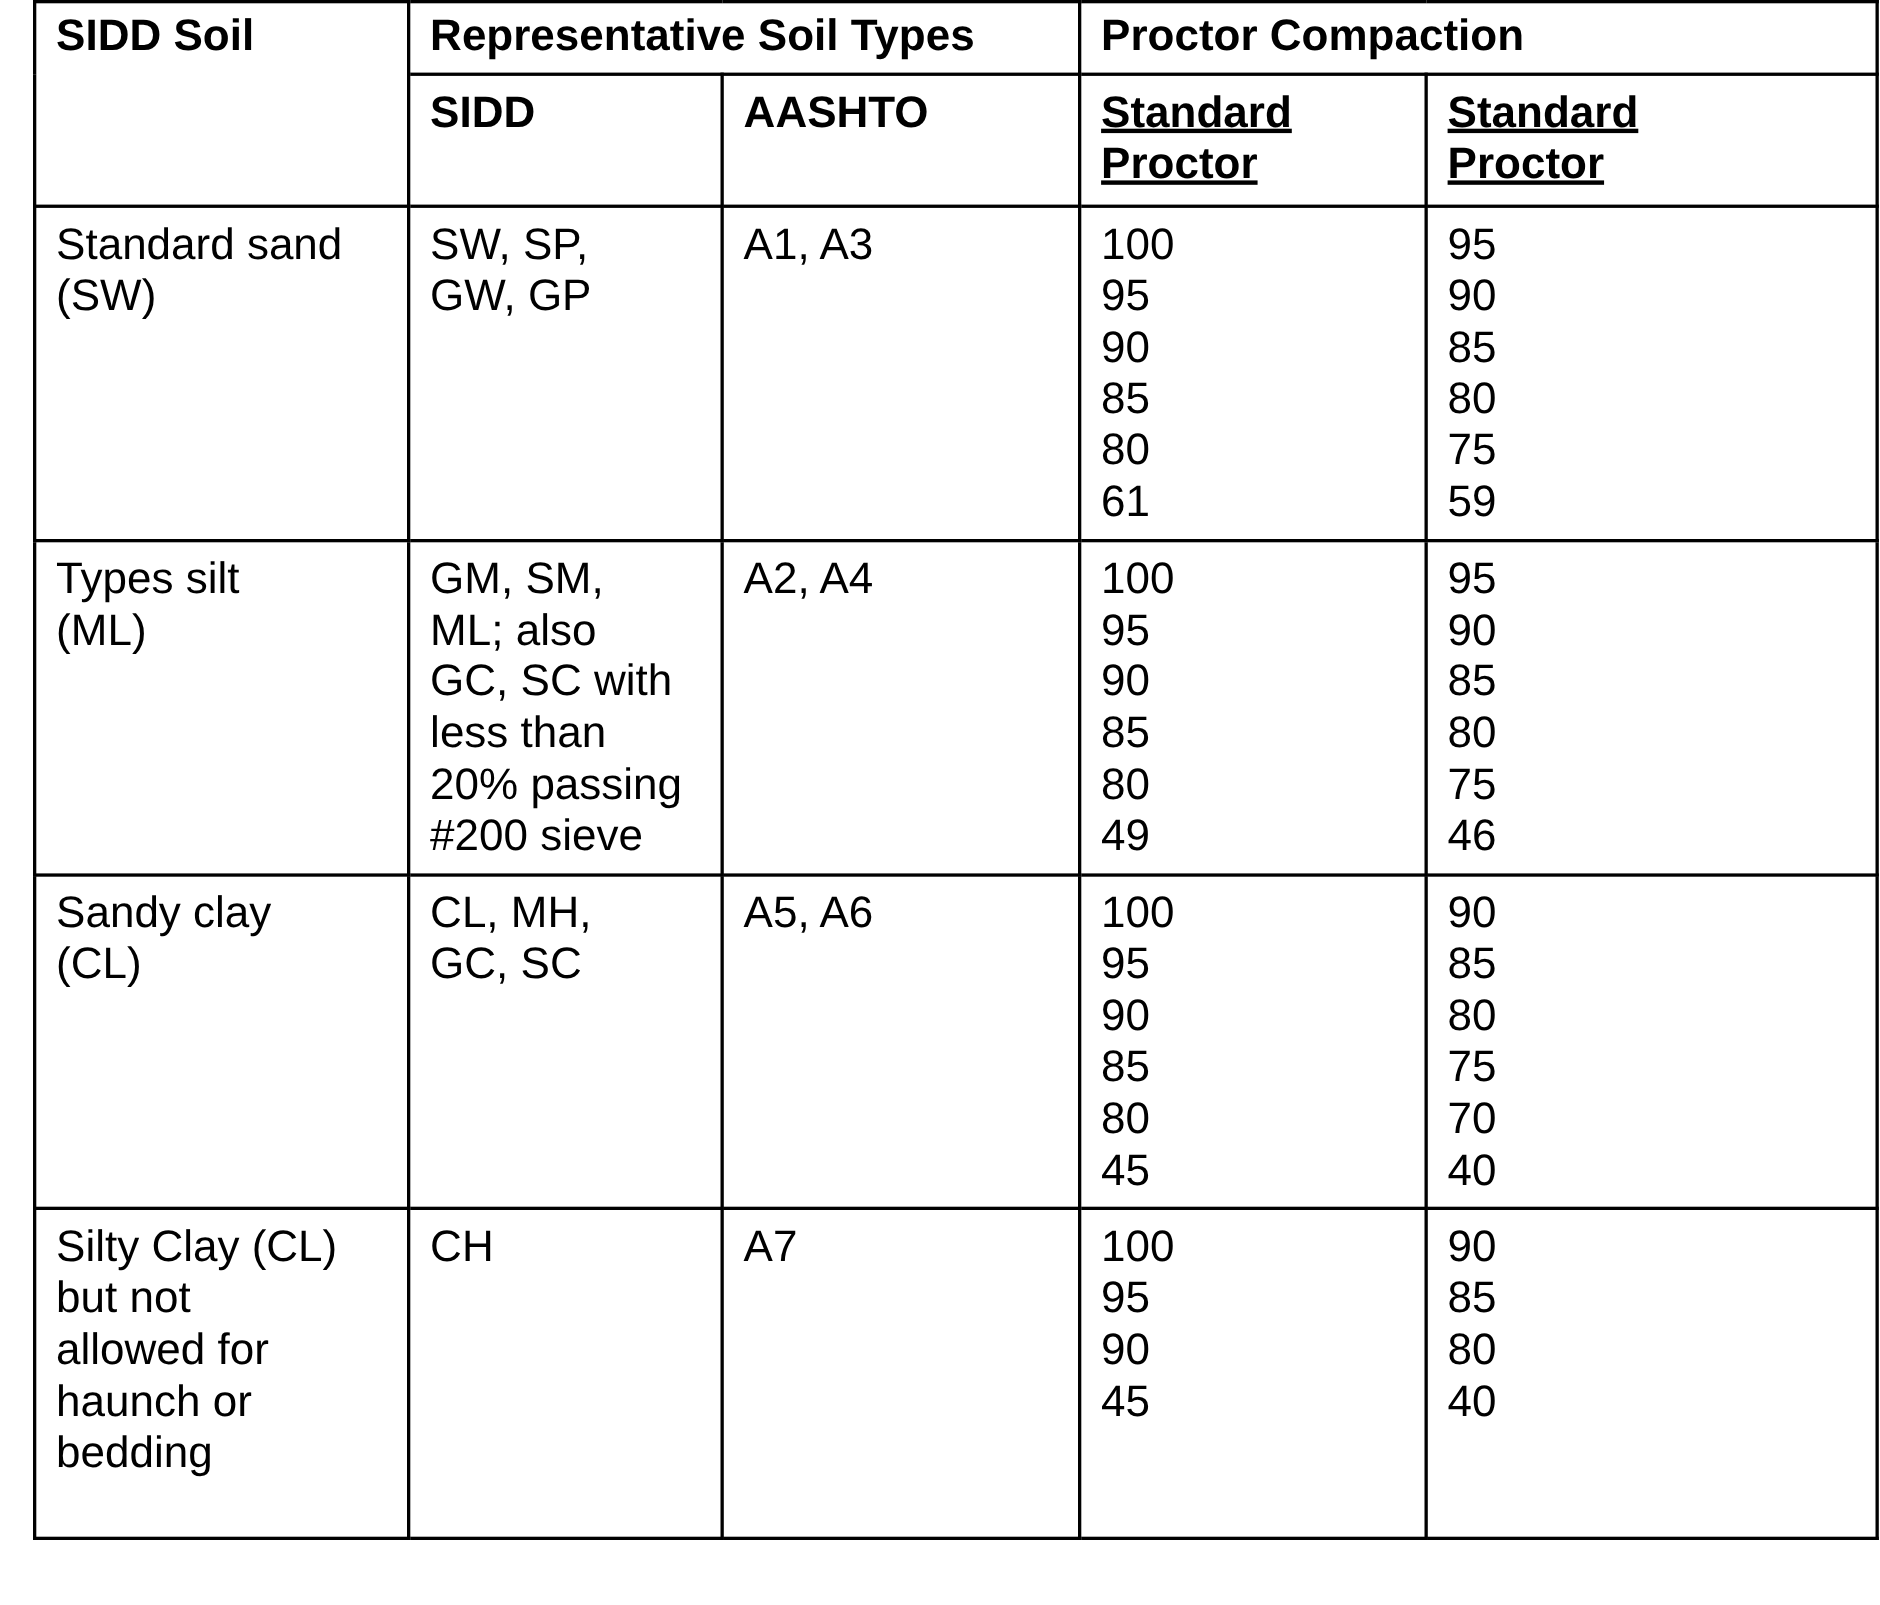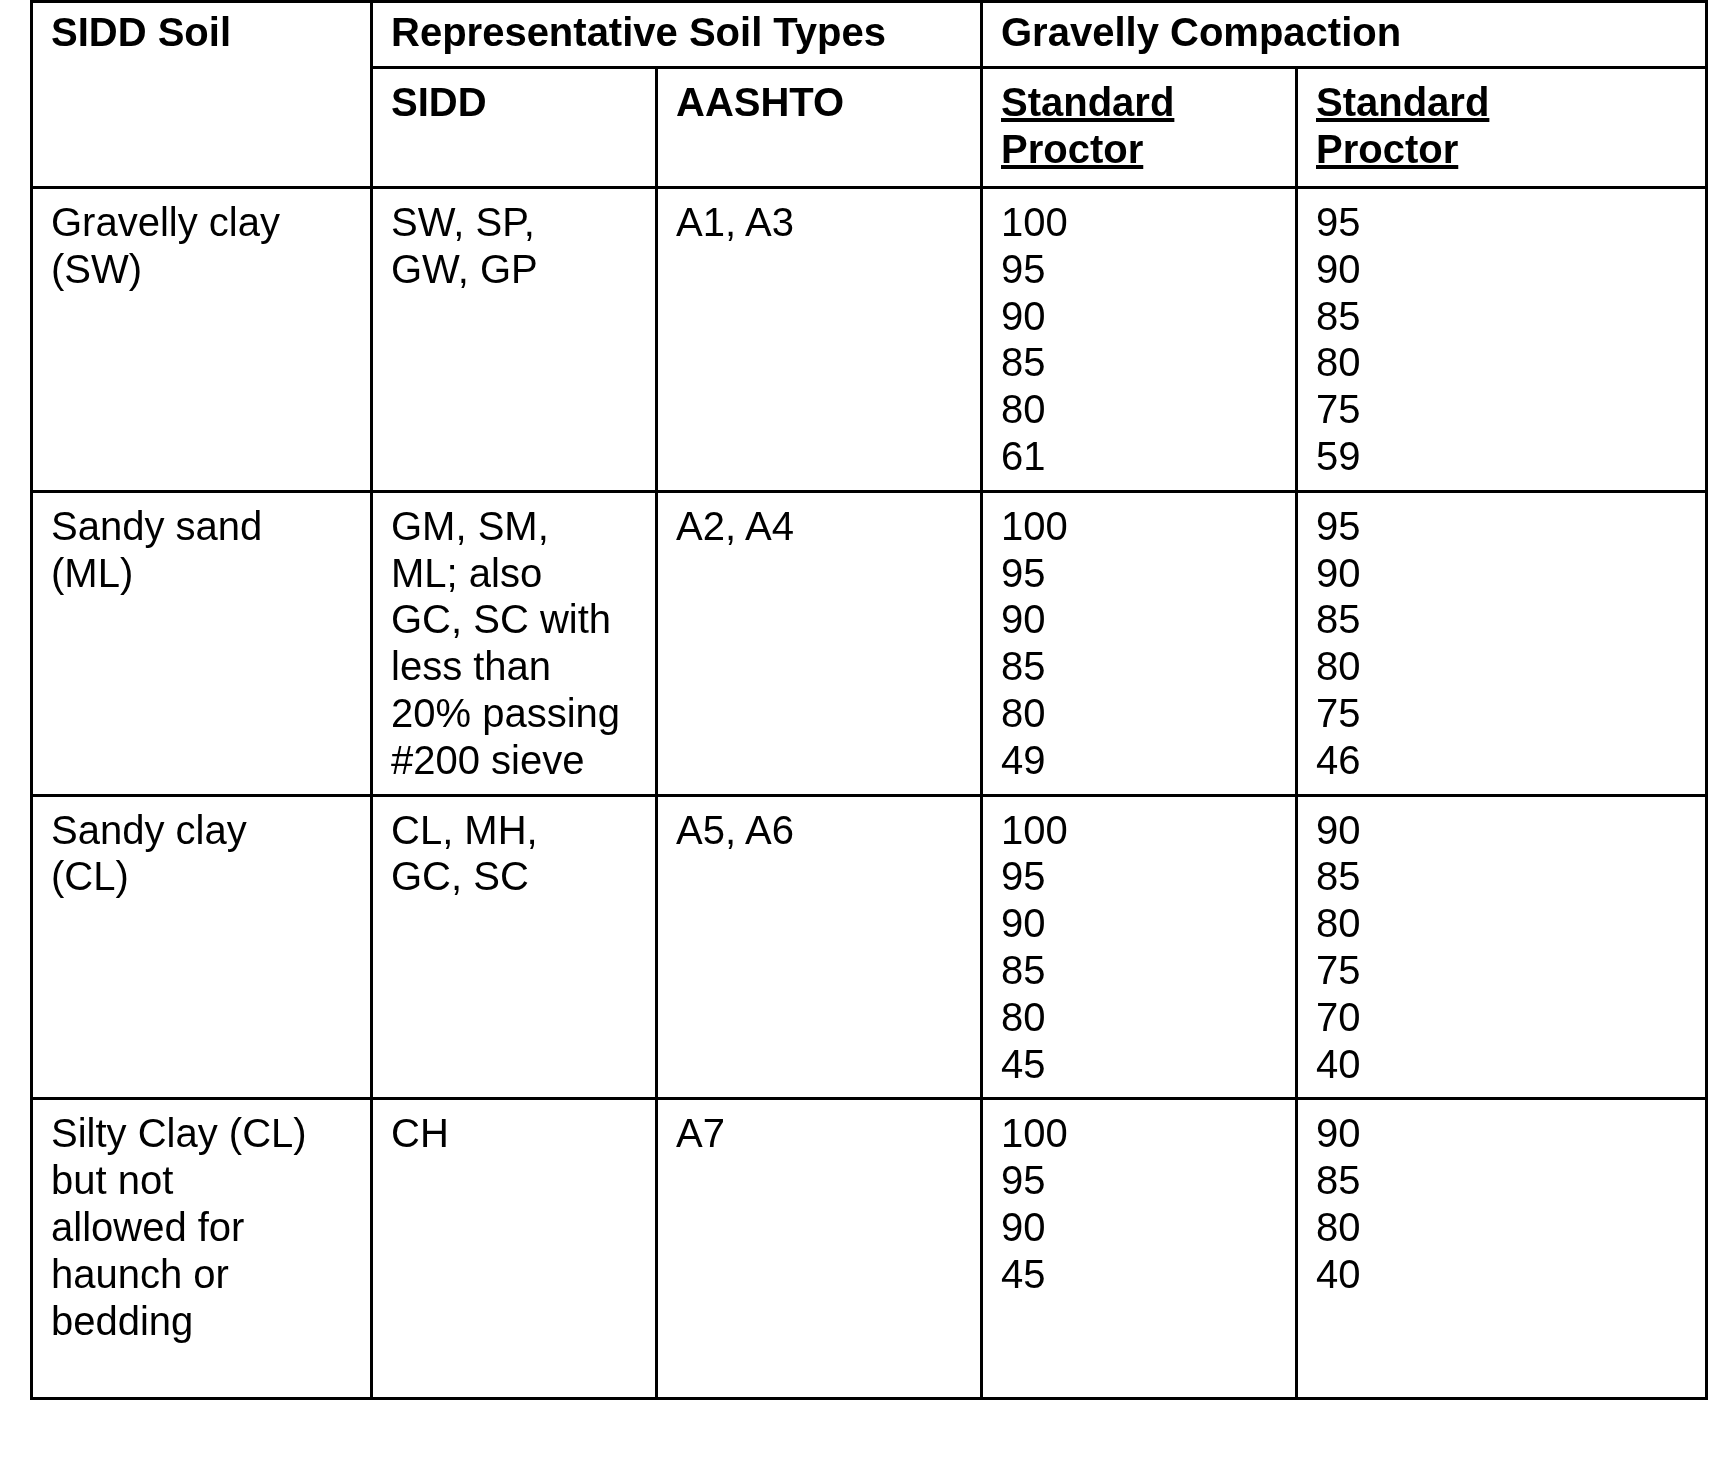--- a/index.html
+++ b/index.html
@@ -87,54 +87,54 @@
       <col class="c-uscs">
       <col class="c-aashto">
       <col class="c-standard">
       <col class="c-modified">
     </colgroup>
 
     <thead>
       <tr class="hdr-top">
         <th rowspan="2">SIDD Soil</th>
         <th colspan="2">Representative Soil Types</th>
-        <th colspan="2">Gravelly Compaction</th>
+        <th colspan="2">Proctor Compaction</th>
       </tr>
       <tr class="hdr-sub">
         <th>SIDD</th>
         <th>AASHTO</th>
         <th class="hdr-two-line">Standard
 Proctor</th>
         <th class="hdr-two-line">Standard
 Proctor</th>
       </tr>
     </thead>
 
     <tbody>
       <tr class="row-0">
-        <td class="soil-name">Gravelly clay
+        <td class="soil-name">Standard sand
 (SW)</td>
         <td class="cell-lines">SW, SP,
 GW, GP</td>
         <td class="cell-lines">A1, A3</td>
         <td class="num-stack">100
 95
 90
 85
 80
 61</td>
         <td class="num-stack">95
 90
 85
 80
 75
 59</td>
       </tr>
       <tr class="row-1">
-        <td class="soil-name">Sandy sand
+        <td class="soil-name">Types silt
 (ML)</td>
         <td class="cell-lines">GM, SM,
 ML; also
 GC, SC with
 less than
 20% passing
 #200 sieve</td>
         <td class="cell-lines">A2, A4</td>
         <td class="num-stack">100
 95

